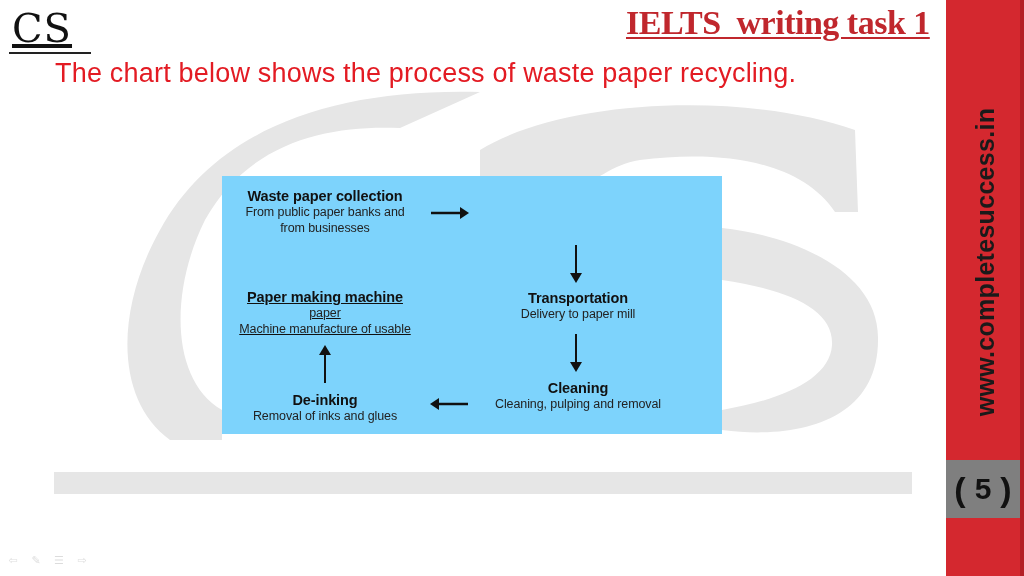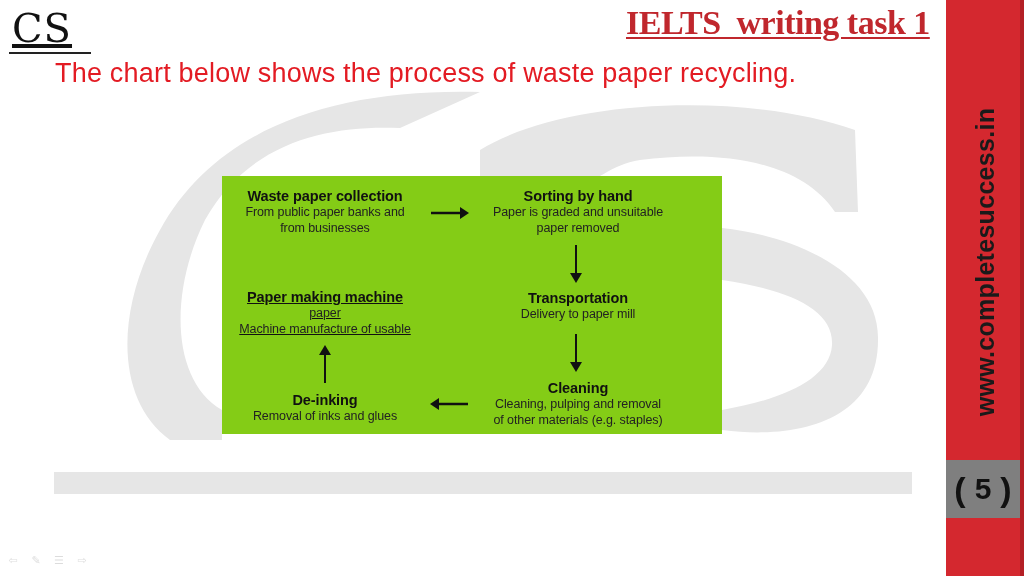--- a/index.html
+++ b/index.html
@@ -39,21 +39,21 @@
       font-weight: bold; font-size: 25px; color: #1a1a1a; white-space: nowrap; letter-spacing: 0.3px;
     }
     .page-box {
       position: absolute; left: 946px; top: 460px; width: 74px; height: 58px;
       background: #7f7f7f; display: flex; align-items: center; justify-content: center;
       font-weight: bold; font-size: 30px; color: #111;
     }
     .page-box .paren { font-weight: bold; font-size: 34px; margin: 0 9px; }
 
     
-    .diagram { position: absolute; left: 222px; top: 176px; width: 500px; height: 258px; background: #84cc16; }
+    .diagram { position: absolute; left: 222px; top: 176px; width: 500px; height: 258px; background: #7dd3fc; }
     .step { position: absolute; text-align: center; color: #111; }
     .step .st-title { font-weight: bold; font-size: 14.5px; line-height: 17px; letter-spacing: -0.1px; }
     .step .st-desc { font-size: 12.5px; line-height: 15.5px; color: #222; letter-spacing: -0.1px; }
     .arrow { position: absolute; }
 
     
     .nav { position: absolute; left: 6px; top: 554px; display: flex; gap: 9px; opacity: 0.25; }
     .nav span { font-size: 11px; color: #777; width: 14px; text-align: center; cursor: pointer; }
   </style>
 </head>
@@ -69,33 +69,27 @@
 <div class="logo-underline"></div>
 <div class="task-title">IELTS  writing task 1</div>
 <div class="subtitle">The chart below shows the process of waste paper recycling.</div>
 
 <div class="diagram">
   <div class="step" style="left:0; top:12px; width:206px;">
     <div class="st-title">Waste paper collection</div>
     <div class="st-desc">From public paper banks and</div>
     <div class="st-desc">from businesses</div>
   </div>
-  <div class="step" style="left:252px; top:12px; width:208px;">
-    <div class="st-title">Sorting by hand</div>
-    <div class="st-desc">Paper is graded and unsuitable</div>
-    <div class="st-desc">paper removed</div>
-  </div>
   <div class="step" style="left:252px; top:114px; width:208px;">
     <div class="st-title">Transportation</div>
     <div class="st-desc">Delivery to paper mill</div>
   </div>
   <div class="step" style="left:252px; top:204px; width:208px;">
     <div class="st-title">Cleaning</div>
     <div class="st-desc">Cleaning, pulping and removal</div>
-    <div class="st-desc">of other materials (e.g. staples)</div>
   </div>
   <div class="step" style="left:0; top:216px; width:206px;">
     <div class="st-title">De-inking</div>
     <div class="st-desc">Removal of inks and glues</div>
   </div>
   <div class="step" style="left:0; top:113px; width:206px;text-decoration:underline;">
     <div class="st-title">Paper making machine</div>
     <div class="st-desc">paper</div>
     <div class="st-desc">Machine manufacture of usable</div>
   </div>

